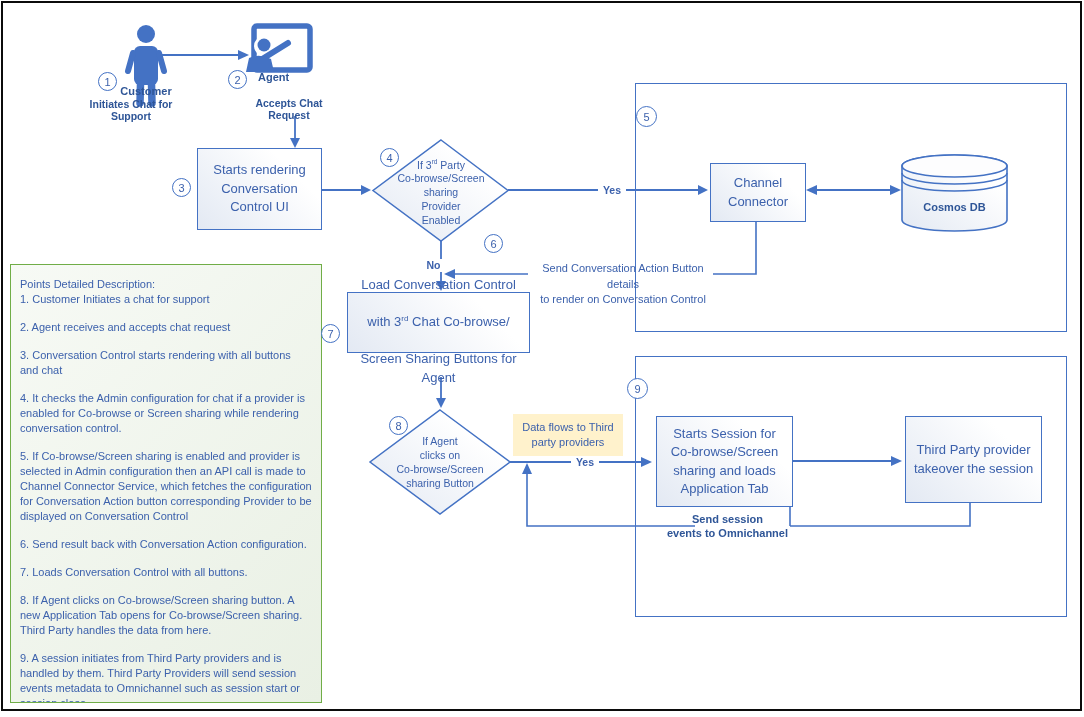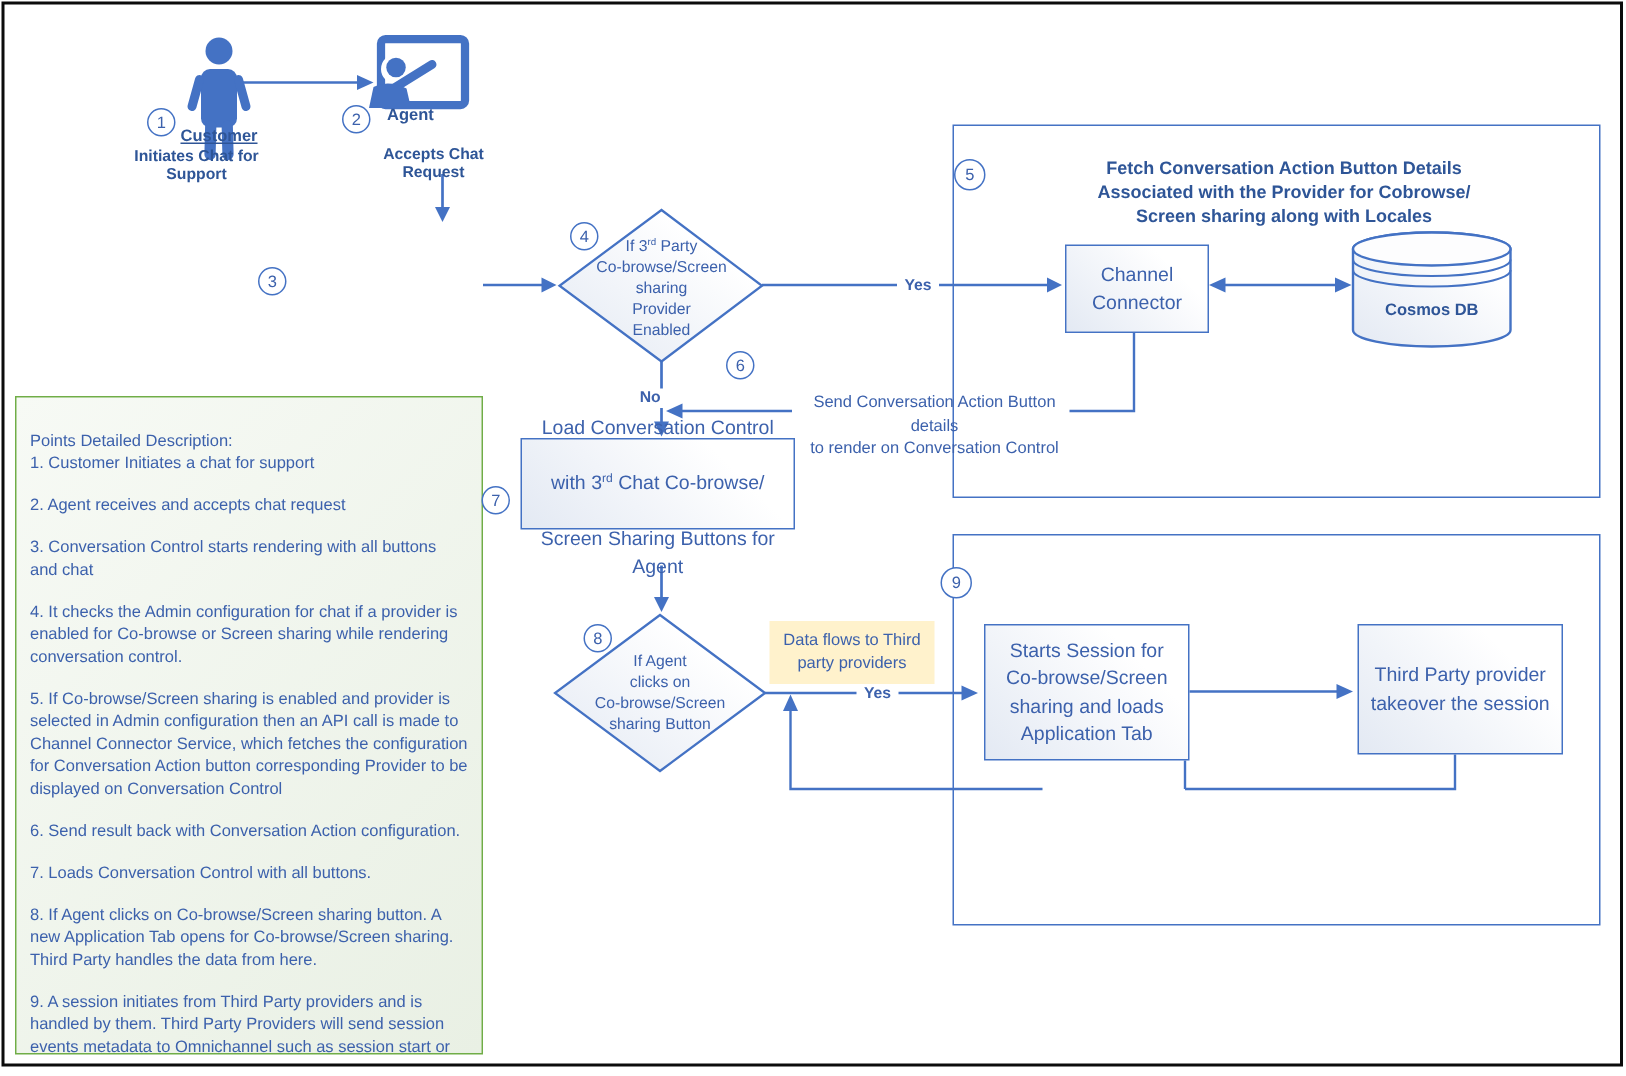--- a/index.html
+++ b/index.html
@@ -21,21 +21,21 @@
   .lbl{position:absolute;color:#2e5597;font-weight:600;text-align:center;}
   .flowlbl{position:absolute;color:#3c61ac;text-align:center;}
   .dtext{position:absolute;color:#3c61ac;font-size:10.5px;line-height:14px;text-align:center;
          display:flex;align-items:center;justify-content:center;}
   .preline{white-space:pre-line;}
   sup{font-size:0.62em;}
   .yesno{position:absolute;background:#fff;color:#3c61ac;font-weight:600;font-size:10.5px;
          text-align:center;line-height:13px;z-index:4;}
   .notes{position:absolute;left:10px;top:264px;width:312px;height:439px;box-sizing:border-box;
          border:1.6px solid #70AD47;background:linear-gradient(135deg,#f7faf5 0%,#e9f0e4 100%);
-         color:#3c61ac;font-size:11px;line-height:15px;padding:22px 9px;overflow:hidden;}
+         color:#3c61ac;font-size:11px;line-height:15px;padding:12px 9px;overflow:hidden;}
   .notes p{margin:0 0 13px 0;white-space:pre-line;}
   .yellow{position:absolute;left:513px;top:414px;width:110px;height:42px;background:#FFF2CC;
           color:#3c61ac;font-size:11px;line-height:15px;display:flex;align-items:center;
           justify-content:center;text-align:center;white-space:pre-line;}
   .gtitle{position:absolute;color:#2e5597;font-weight:bold;text-align:center;white-space:pre-line;}
 </style>
 </head>
 <body>
 
 <div class="stage">
@@ -110,29 +110,31 @@
     <polygon points="902,461 891,456 891,466" fill="#4472C4"></polygon>
 
     <polyline points="970,503 970,526 790,526" fill="none" stroke="#4472C4" stroke-width="1.6"></polyline>
     <line x1="790" y1="507" x2="790" y2="526" stroke="#4472C4" stroke-width="1.6"></line>
     <polyline points="695,526 527,526 527,469" fill="none" stroke="#4472C4" stroke-width="1.6"></polyline>
     <polygon points="527,463 522,474 532,474" fill="#4472C4"></polygon>
   </svg>
 
   <div class="group" style="left:635px;top:83px;width:432px;height:249px;"></div>
   <div class="group" style="left:635px;top:356px;width:432px;height:261px;"></div>
-  <div class="gtitle" style="left:660px;top:104px;width:392px;font-size:12px;line-height:16px;">Fetch Conversation Action Button Details
-Associated with the Provider for Cobrowse/
-Screen sharing along with Locales</div>
-
-  <div class="lbl" style="left:116px;top:85px;width:60px;font-size:11px;text-decoration:underline;">Customer</div>
+
+  <div class="lbl" style="left:116px;top:85px;width:60px;font-size:11px;">Customer</div>
   <div class="lbl" style="left:76px;top:98px;width:110px;font-size:10.5px;">Initiates Chat for Support</div>
   <div class="lbl" style="left:258px;top:71px;width:42px;font-size:11px;text-align:left;">Agent</div>
   <div class="lbl" style="left:234px;top:97px;width:110px;font-size:10.5px;">Accepts Chat Request</div>
 
+  <div class="pbox" style="left:197px;top:148px;width:125px;height:82px;">
+    <span>Starts rendering
+Conversation
+Control UI</span>
+  </div>
 
   <div class="pbox" style="left:710px;top:163px;width:96px;height:59px;">
     <span>Channel
 Connector</span>
   </div>
 
   <div class="flowlbl" style="left:909px;top:201px;width:91px;font-size:11px;font-weight:600;color:#2e5597;">Cosmos DB</div>
 
   <div class="pbox" style="left:347px;top:292px;width:183px;height:61px;font-size:13px;">
     <div>
@@ -168,20 +170,22 @@
 clicks on
 Co-browse/Screen
 sharing Button</div>
 
   <div class="yesno" style="left:598px;top:184px;width:28px;">Yes</div>
   <div class="yesno" style="left:423px;top:259px;width:21px;">No</div>
   <div class="yesno" style="left:571px;top:456px;width:28px;">Yes</div>
 
   <div class="flowlbl preline" style="left:527px;top:261px;width:192px;font-size:11px;line-height:15.5px;">Send Conversation Action Button details
 to render on Conversation Control</div>
+  <div class="flowlbl preline" style="left:630px;top:512px;width:195px;font-size:11px;line-height:14px;font-weight:bold;color:#2e5597;">Send session
+events to Omnichannel</div>
 
   <div class="yellow">Data flows to Third
 party providers</div>
 
   <div class="stepc" style="left:98px;top:72px;">1</div>
   <div class="stepc" style="left:228px;top:70px;">2</div>
   <div class="stepc" style="left:172px;top:178px;">3</div>
   <div class="stepc" style="left:380px;top:148px;">4</div>
   <div class="stepc big" style="left:636px;top:106px;">5</div>
   <div class="stepc" style="left:484px;top:234px;">6</div>

